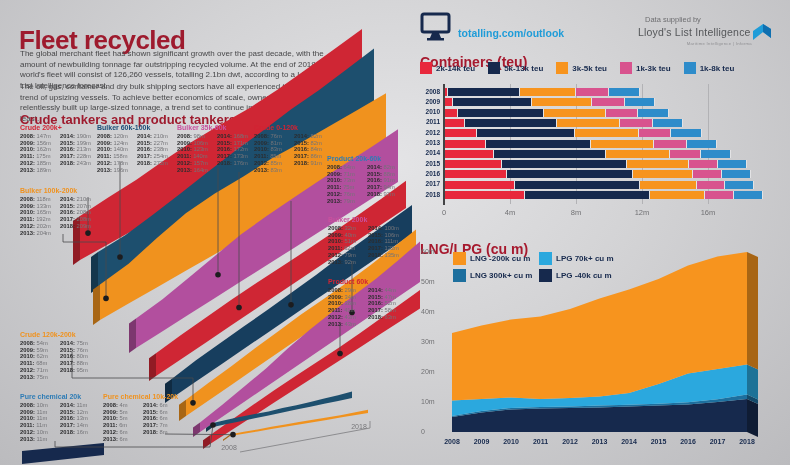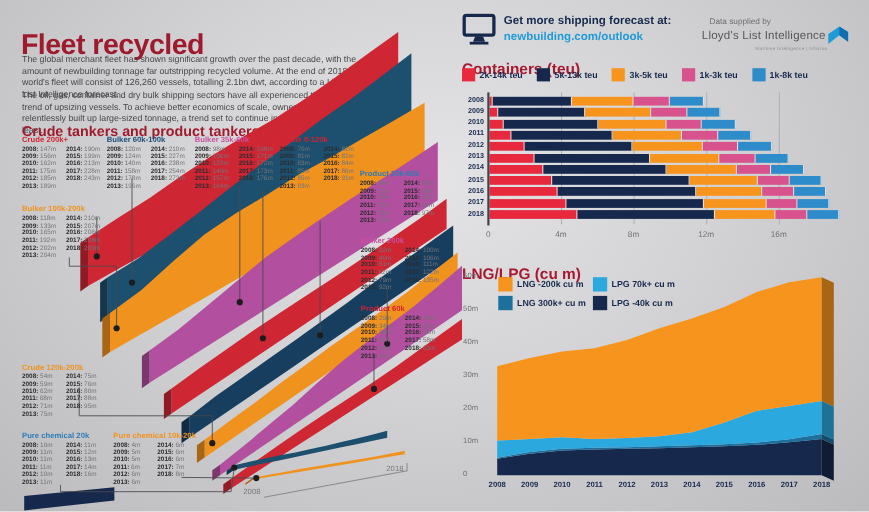--- a/index.html
+++ b/index.html
@@ -331,22 +331,21 @@
     </div>
 
   <span class="abs rib-axis-label" style="left:214px;top:444px;width:30px;text-align:center;">2008</span>
   <span class="abs rib-axis-label" style="left:344px;top:423px;width:30px;text-align:center;">2018</span>
 
   <svg class="abs" style="left:420px;top:12px;" width="32" height="30" viewBox="0 0 32 30">
     <rect x="2" y="2" width="27" height="18" rx="2" fill="none" stroke="#16294d" stroke-width="3"></rect>
     <path d="M12 21 L19 21 L21 26 L10 26 Z" fill="#16294d"></path>
     <rect x="7" y="26" width="17" height="2.5" fill="#16294d"></rect>
   </svg>
-  <span class="abs promo-text">Get more shipping forecast at:</span>
-  <span class="abs promo-link">newbuilding.com/outlook</span>
+  <span class="abs promo-link">totalling.com/outlook</span>
 
   <span class="abs supplied-by">Data supplied by</span>
   <span class="abs brand">Lloyd's List Intelligence</span>
   <svg class="abs" style="left:752px;top:24px;" width="20" height="18" viewBox="0 0 20 18">
     <path d="M1 7 L11 0 L19 5 L19 14 L11 8 L1 16 Z" fill="#1f9cd8"></path>
     <path d="M11 0 L19 5 L19 14 L11 8 Z" fill="#0f6fb0"></path>
   </svg>
   <span class="abs brand-sub">Maritime Intelligence | Informa</span>
 
   <h2 class="abs chart-heading" style="left:420px;top:42px;">Containers (teu)</h2>

